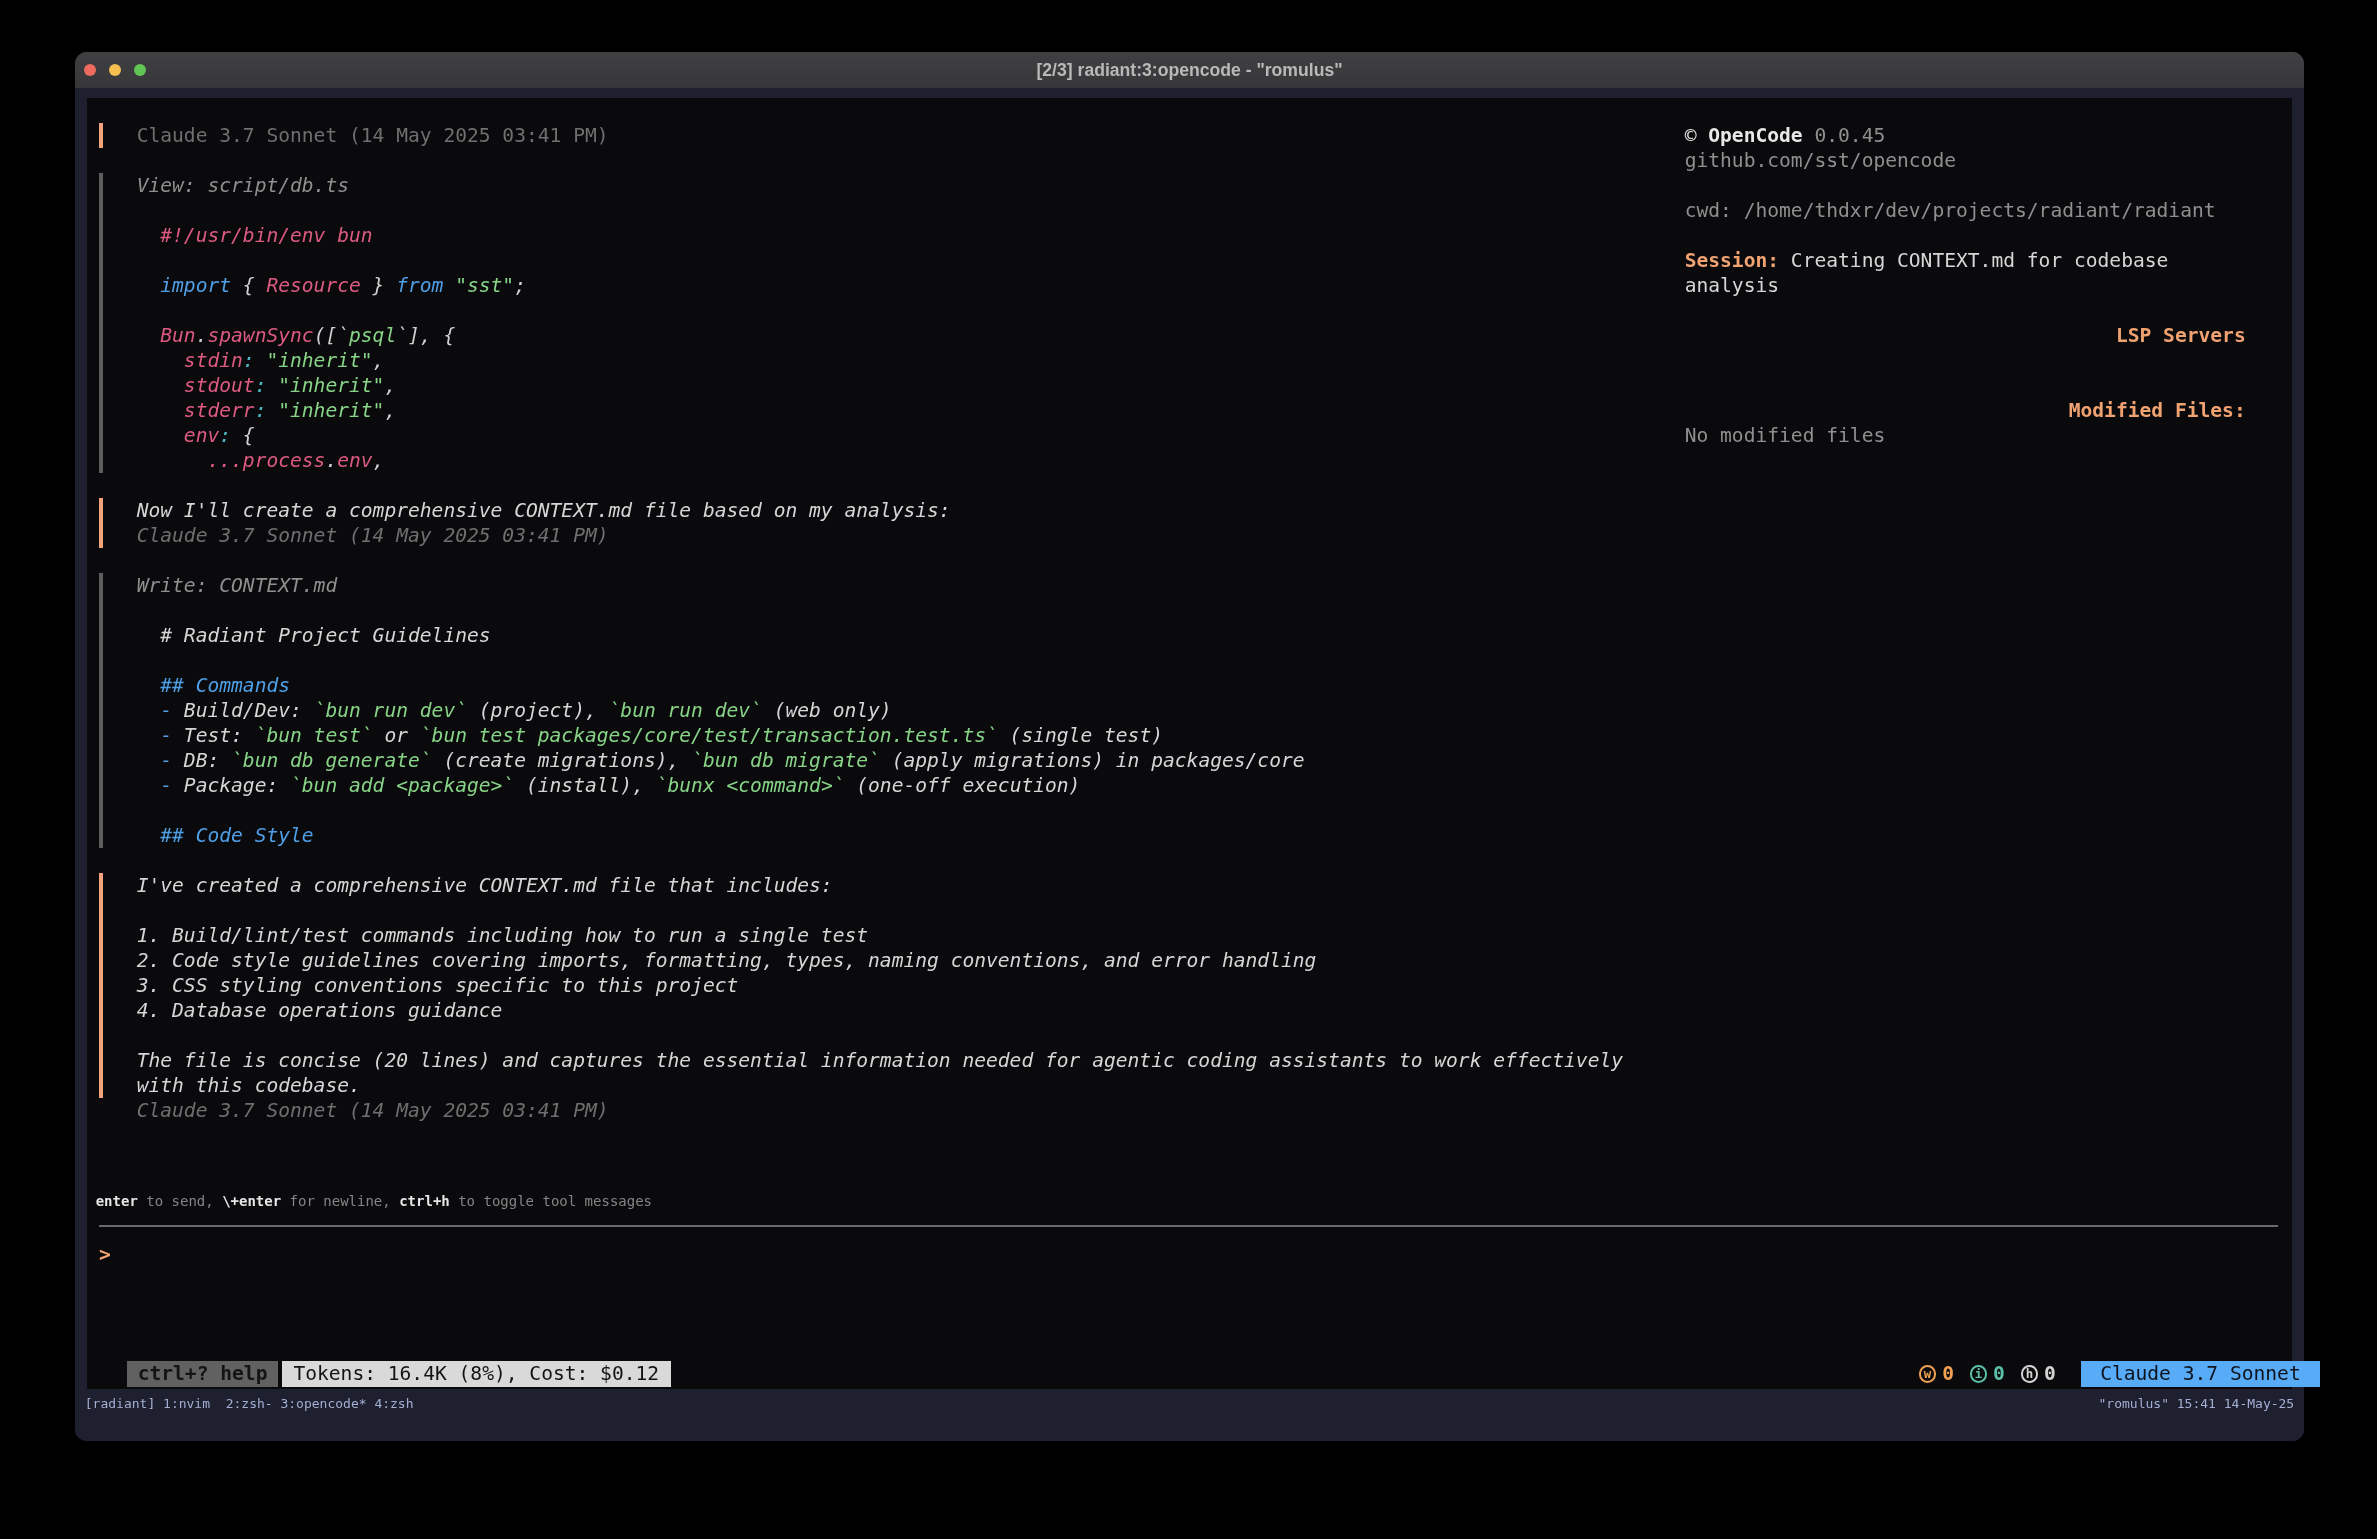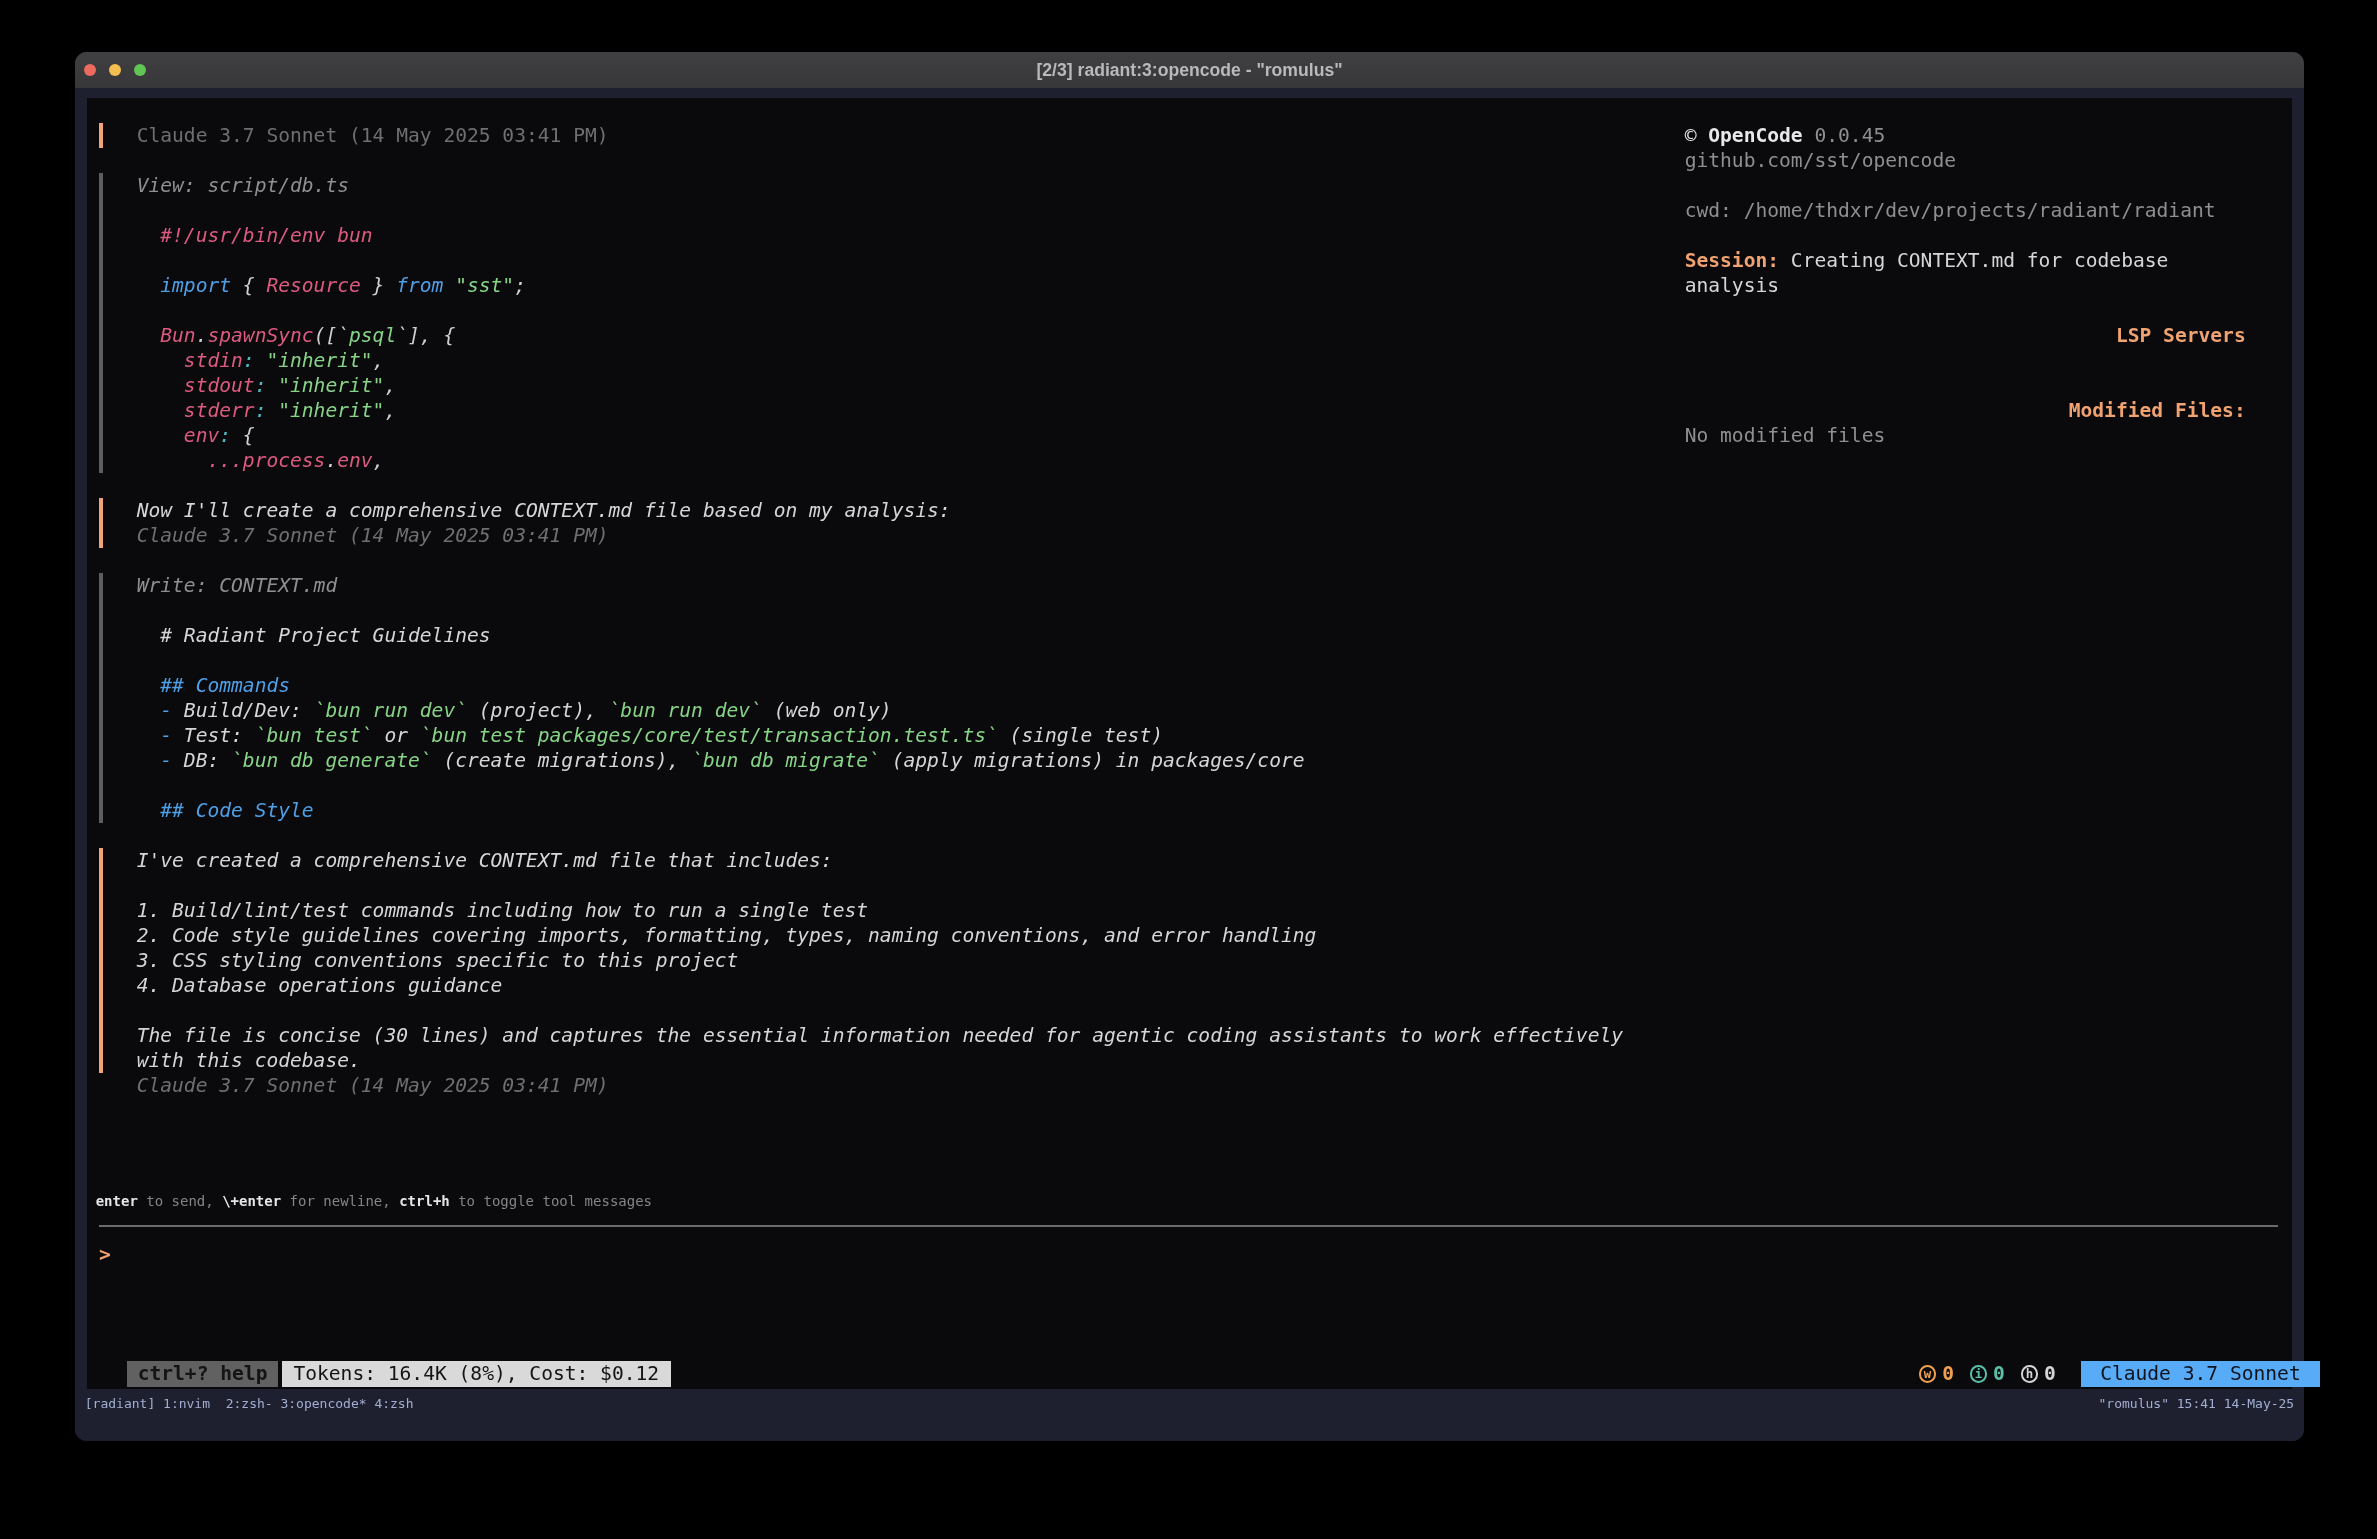--- a/index.html
+++ b/index.html
@@ -108,32 +108,33 @@
             </div>
             <div class="block bar-gray">
               <div class="line"><span class="tok g">Write: CONTEXT.md</span></div>
               <div class="line">&nbsp;</div>
               <div class="line"><span class="tok w">  </span><span class="tok w"># Radiant Project Guidelines</span></div>
               <div class="line">&nbsp;</div>
               <div class="line"><span class="tok w">  </span><span class="tok blue">## Commands</span></div>
               <div class="line"><span class="tok w">  </span><span class="tok blue">- </span><span class="tok w">Build/Dev: </span><span class="tok green">`bun run dev`</span><span class="tok w"> (project), </span><span class="tok green">`bun run dev`</span><span class="tok w"> (web only)</span></div>
               <div class="line"><span class="tok w">  </span><span class="tok blue">- </span><span class="tok w">Test: </span><span class="tok green">`bun test`</span><span class="tok w"> or </span><span class="tok green">`bun test packages/core/test/transaction.test.ts`</span><span class="tok w"> (single test)</span></div>
               <div class="line"><span class="tok w">  </span><span class="tok blue">- </span><span class="tok w">DB: </span><span class="tok green">`bun db generate`</span><span class="tok w"> (create migrations), </span><span class="tok green">`bun db migrate`</span><span class="tok w"> (apply migrations) in packages/core</span></div>
+              <div class="line"><span class="tok w">  </span><span class="tok blue">- </span><span class="tok w">Package: </span><span class="tok green">`bun add &lt;package&gt;`</span><span class="tok w"> (install), </span><span class="tok green">`bunx &lt;command&gt;`</span><span class="tok w"> (one-off execution)</span></div>
               <div class="line">&nbsp;</div>
               <div class="line"><span class="tok w">  </span><span class="tok blue">## Code Style</span></div>
             </div>
             <div class="block bar-orange">
               <div class="line"><span class="tok w">I've created a comprehensive CONTEXT.md file that includes:</span></div>
               <div class="line">&nbsp;</div>
               <div class="line"><span class="tok w">1. Build/lint/test commands including how to run a single test</span></div>
               <div class="line"><span class="tok w">2. Code style guidelines covering imports, formatting, types, naming conventions, and error handling</span></div>
               <div class="line"><span class="tok w">3. CSS styling conventions specific to this project</span></div>
               <div class="line"><span class="tok w">4. Database operations guidance</span></div>
               <div class="line">&nbsp;</div>
-              <div class="line"><span class="tok w">The file is concise (30 lines) and captures the essential information needed for agentic coding assistants to work effectively</span></div>
+              <div class="line"><span class="tok w">The file is concise (20 lines) and captures the essential information needed for agentic coding assistants to work effectively</span></div>
               <div class="line"><span class="tok w">with this codebase.</span></div>
             </div>
             <div class="block bar-none">
               <div class="line"><span class="tok dim">Claude 3.7 Sonnet (14 May 2025 03:41 PM)</span></div>
             </div>
           </div>
 
         <div class="sidebar">
           <div class="sline"><span class="logo">© </span><span class="appname">OpenCode</span><span class="ver"> 0.0.45</span></div>
           <div class="sline g">github.com/sst/opencode</div>

